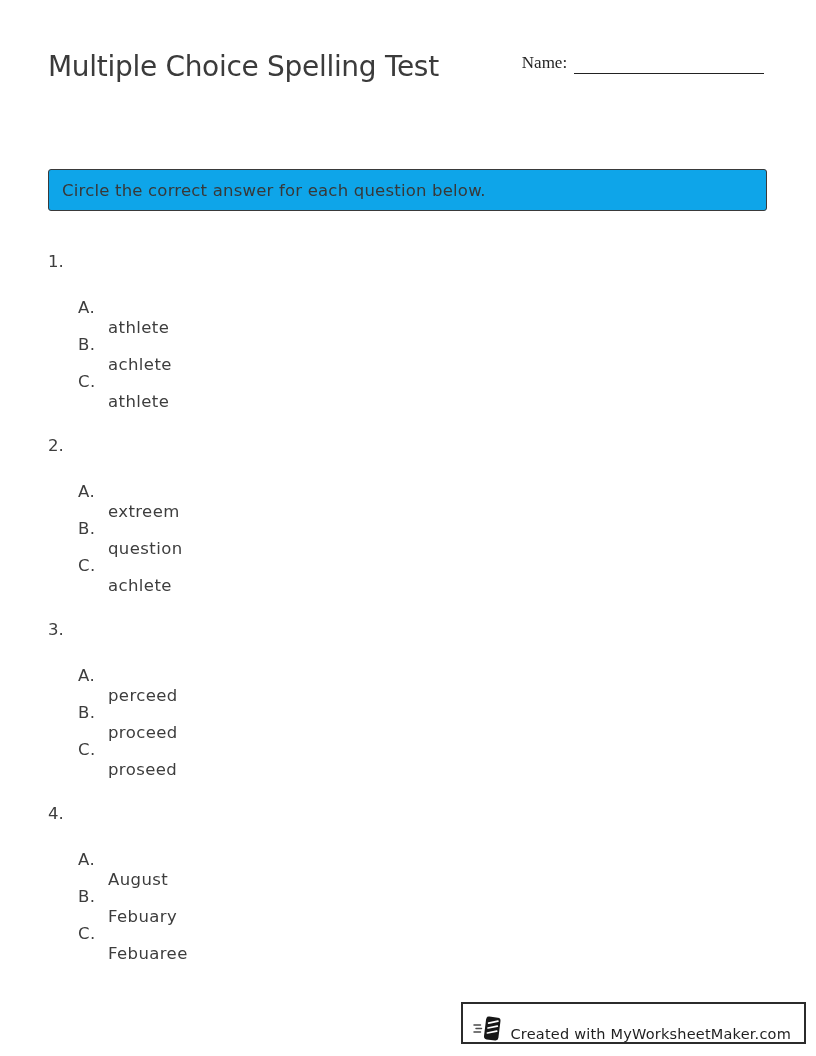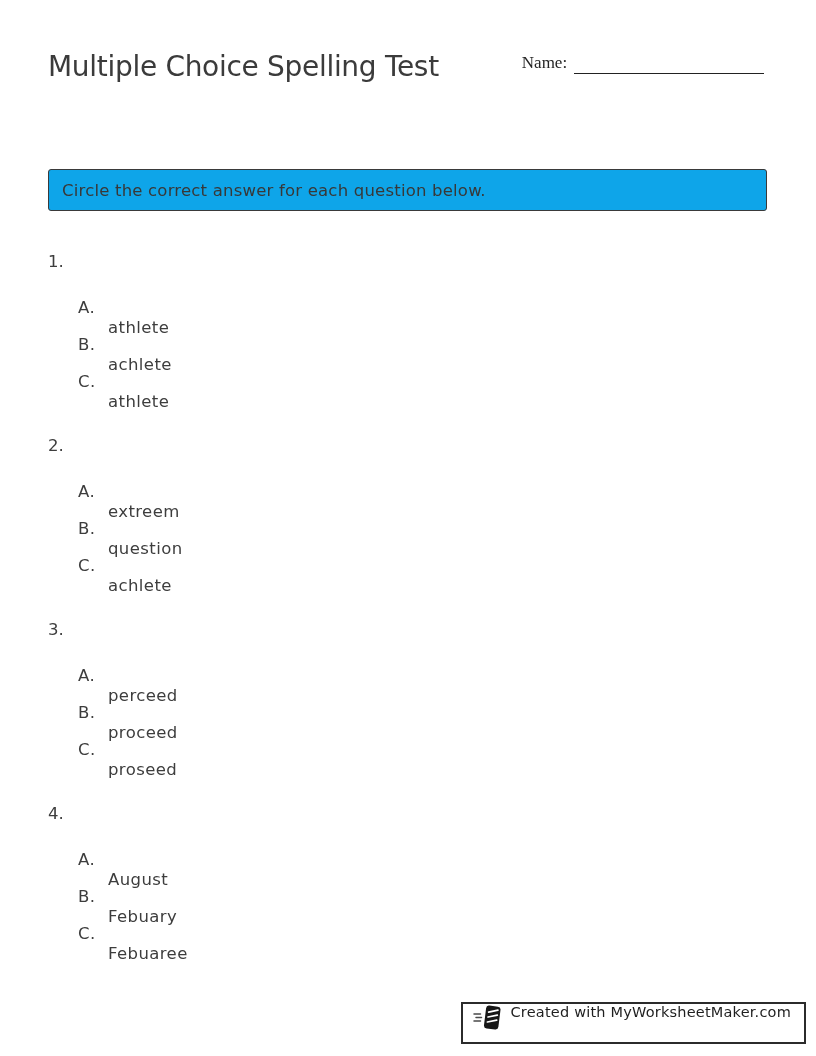--- a/index.html
+++ b/index.html
@@ -105,21 +105,21 @@
 
   
   .credit-badge {
     position: absolute;
     right: 10px;
     bottom: 12px;
     height: 42px;
     border: 2px solid #2b2b2b;
     background: #ffffff;
     display: flex;
-    align-items: flex-start;
+    align-items: flex-end;
     padding: 0 13px 0 10px;
     gap: 8px;
     cursor: pointer;
   }
   .credit-text {
     font-size: 14.5px;
     letter-spacing: 0.2px;
     color: #1f1f1f;
     white-space: nowrap;
   }

